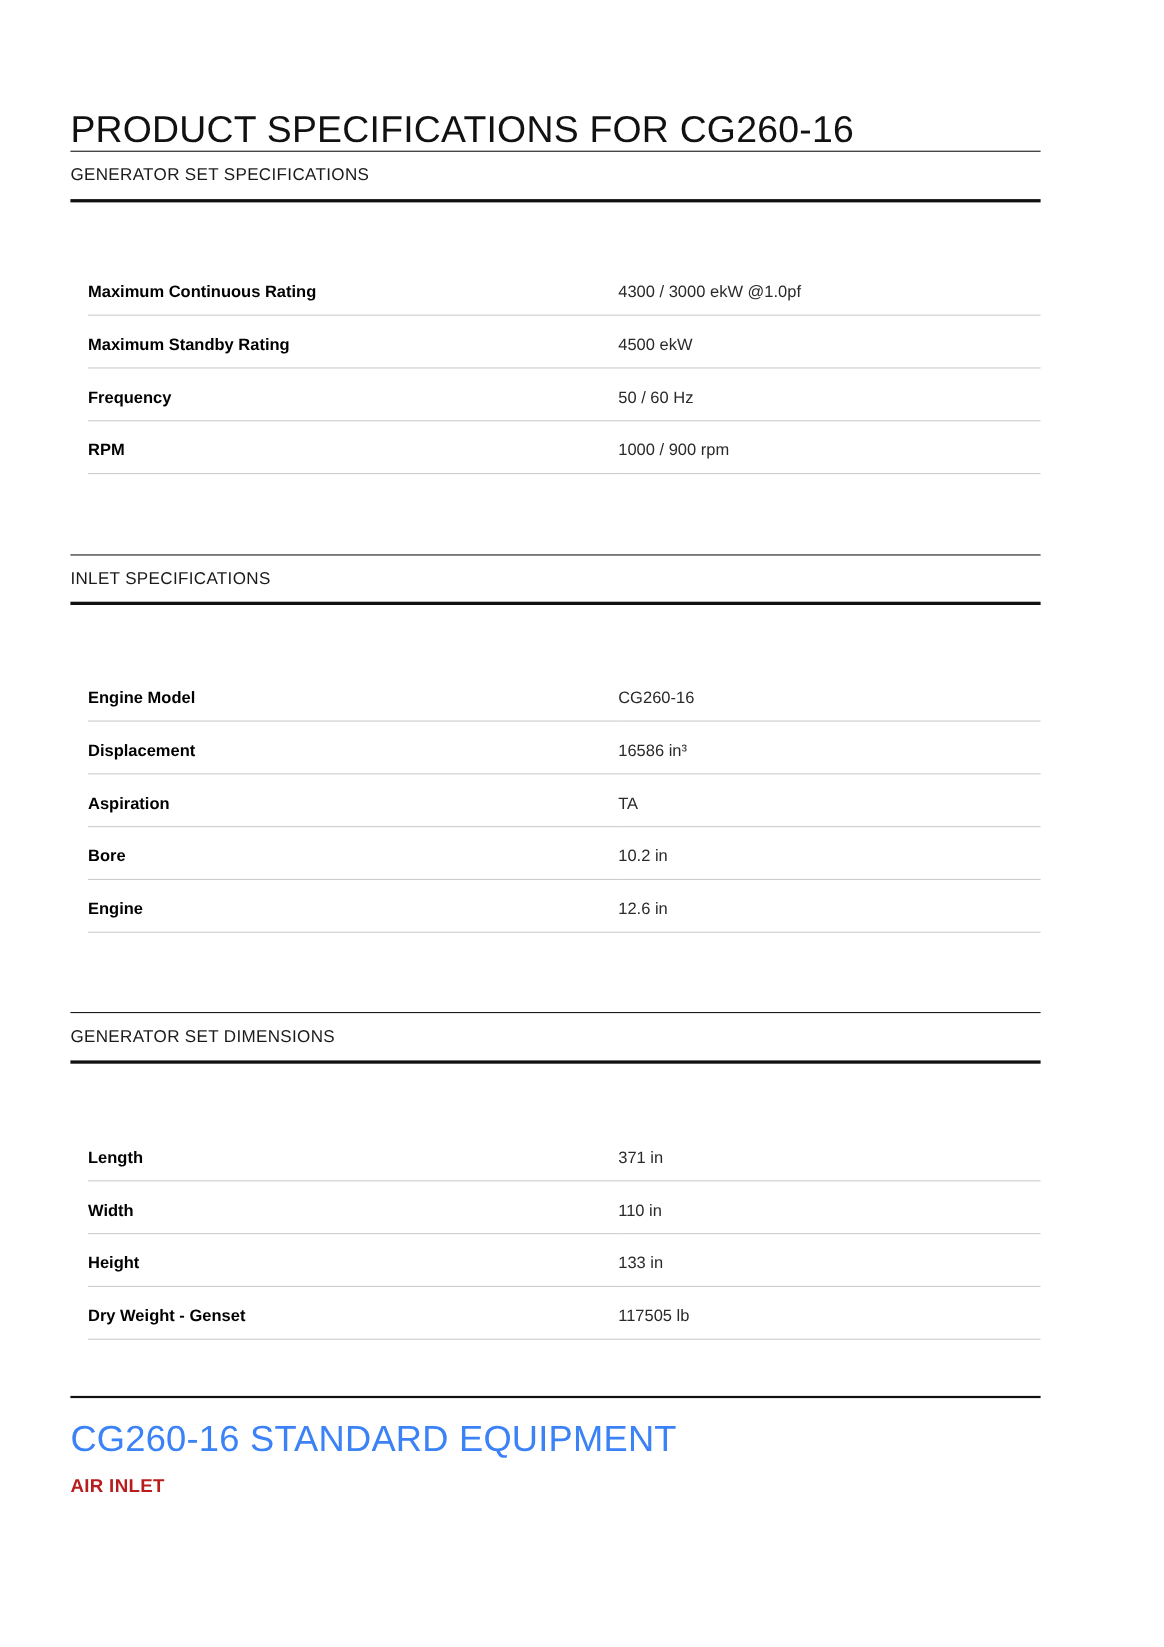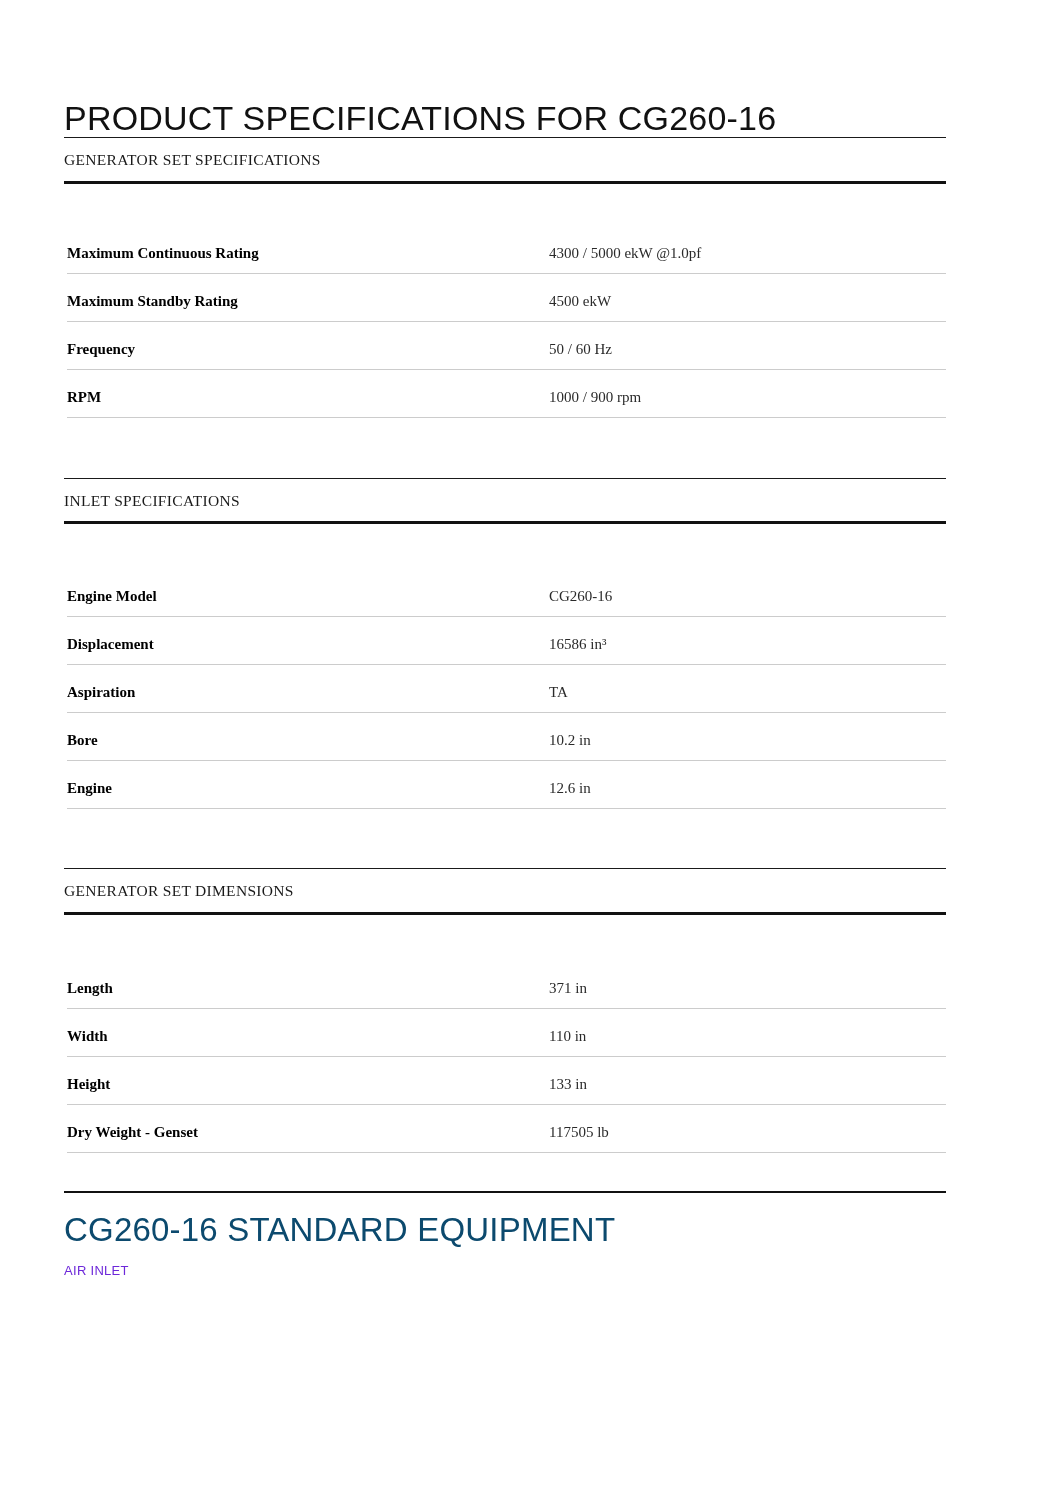--- a/index.html
+++ b/index.html
@@ -37,21 +37,20 @@
     line-height: 1.1;
     color: #111111;
     margin: 0;
     padding-top: 100px;
     white-space: nowrap;
   }
 
   
   .section {
     margin-top: 0;
-    font-family: Liberation Serif, serif;
   }
   .section-head {
     margin-top: 0;
   }
   .rule-thin {
     height: 1px;
     background: #1a1a1a;
     width: 930px;
   }
   .rule-thick {
@@ -66,21 +65,21 @@
     color: #1a1a1a;
     line-height: 1;
     padding: 14px 0 13px 0;
   }
 
   
   .spec-table {
     width: 930px;
     border-collapse: collapse;
     table-layout: fixed;
-    margin: 3px;
+    margin: 16px;
   }
   .spec-table tr {
     border-bottom: 1px solid #cccccc;
   }
   .spec-table td {
     vertical-align: top;
     padding: 0;
     font-size: 15px;
     line-height: 22px;
     height: 47px;
@@ -117,30 +116,30 @@
   
   .equipment-rule {
     height: 2px;
     background: #111111;
     width: 930px;
   }
   .equipment-title {
     font-size: 33px;
     font-weight: 400;
     letter-spacing: 0.2px;
-    color: #0c4a6e;
+    color: #3b82f6;
     line-height: 1.05;
     padding-top: 20px;
     white-space: nowrap;
   }
   .equipment-sub {
-    font-size: 13px;
-    font-weight: 400;
+    font-size: 17px;
+    font-weight: 700;
     letter-spacing: 0.3px;
-    color: #6d28d9;
+    color: #b91c1c;
     line-height: 1;
     padding-top: 16px;
     
   }
 </style>
 </head>
 <body>
 
 <div class="page">
   <div class="content">
@@ -151,21 +150,21 @@
       <div class="section-head">
         <div class="rule-thin"></div>
         <div class="section-title">GENERATOR SET SPECIFICATIONS</div>
         <div class="rule-thick"></div>
       </div>
       <div class="pre-table-gap-1"></div>
       <table class="spec-table">
         <tbody>
           <tr>
             <td class="label">Maximum Continuous Rating</td>
-            <td class="value">4300 / 5000 ekW @1.0pf</td>
+            <td class="value">4300 / 3000 ekW @1.0pf</td>
           </tr>
           <tr>
             <td class="label">Maximum Standby Rating</td>
             <td class="value">4500 ekW</td>
           </tr>
           <tr>
             <td class="label">Frequency</td>
             <td class="value">50 / 60 Hz</td>
           </tr>
           <tr>

